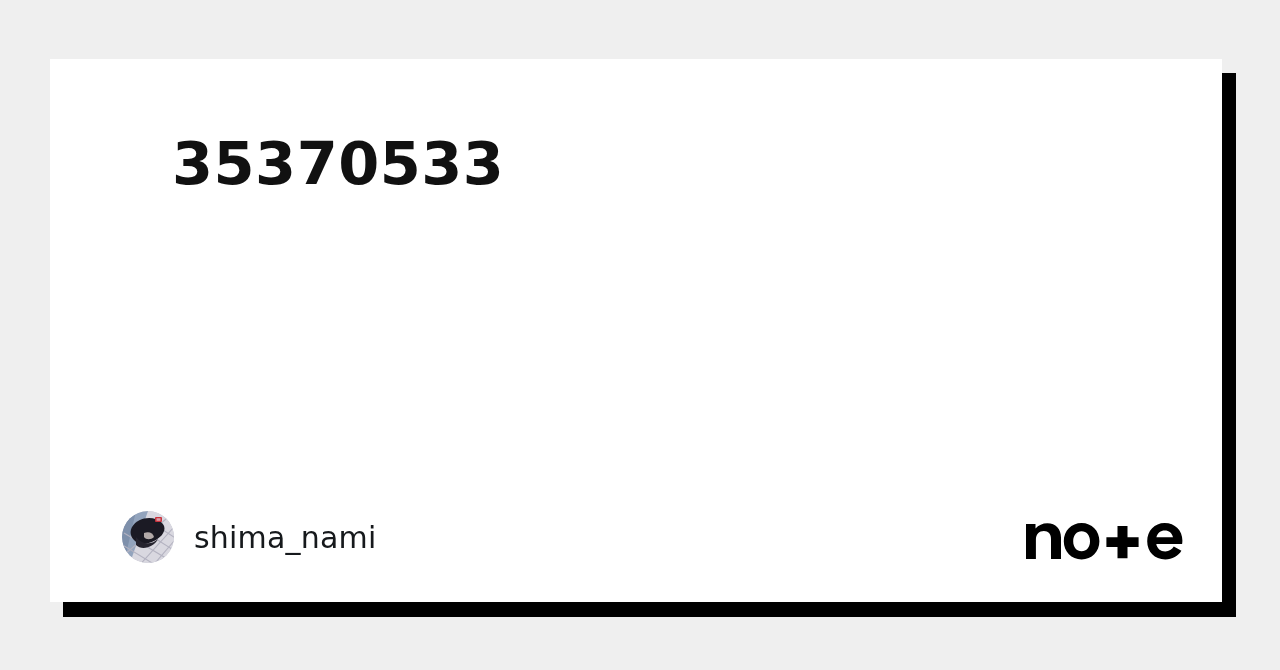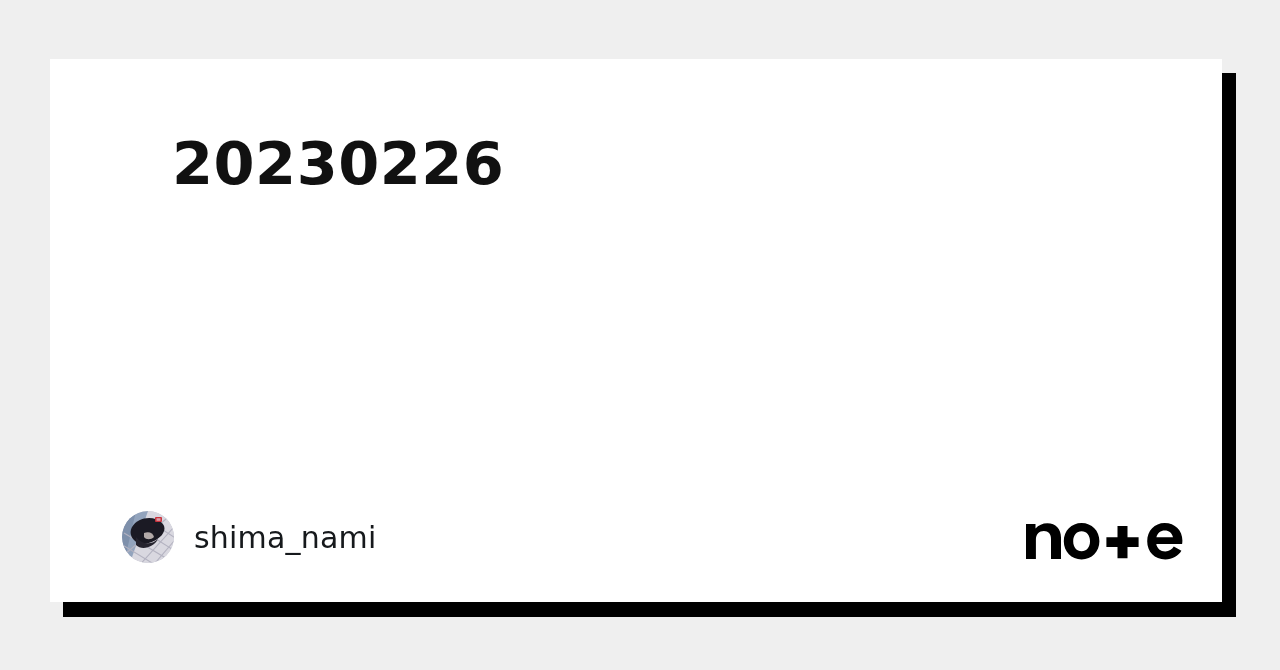--- a/index.html
+++ b/index.html
@@ -115,21 +115,21 @@
     white-space: nowrap;
   }
 </style>
 </head>
 <body>
 
 <div id="share-card-shadow"></div>
 
 <div id="share-card">
 
-  <h1 id="card-title">20230226</h1>
+  <h1 id="card-title">35370533</h1>
 
   <div id="card-body"></div>
 
   <div id="card-footer">
 
     <div id="author-block">
 
       <div id="author-avatar">
         <svg viewBox="0 0 52 52" aria-hidden="true">
           <defs>

